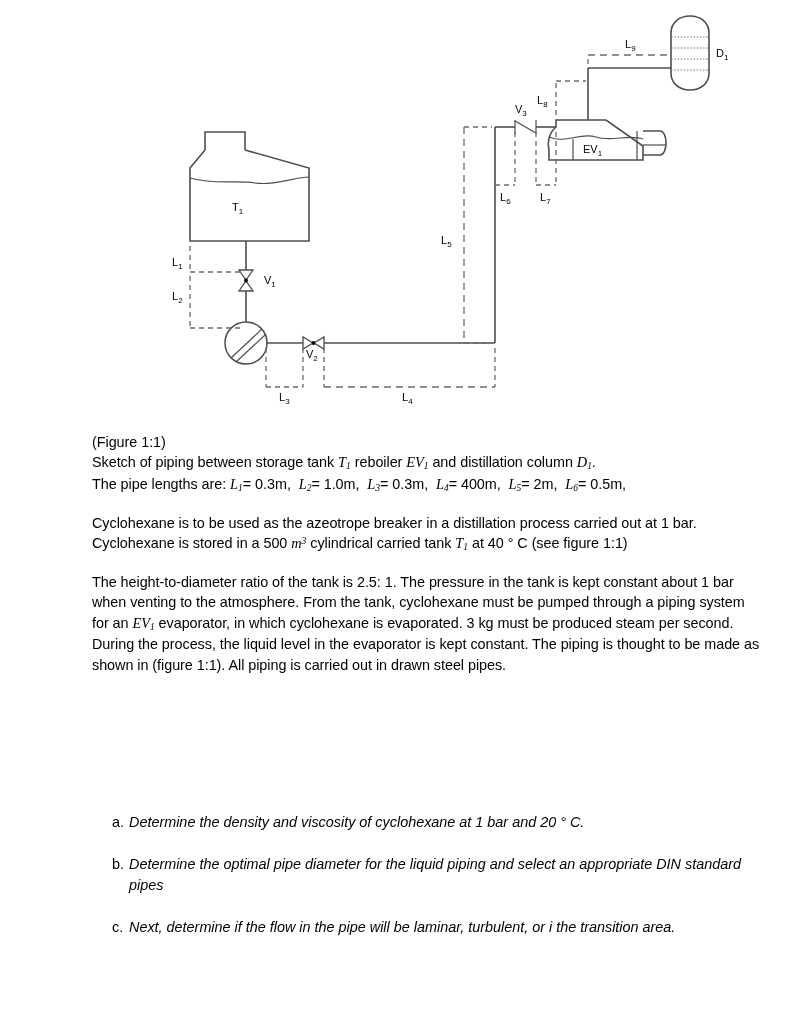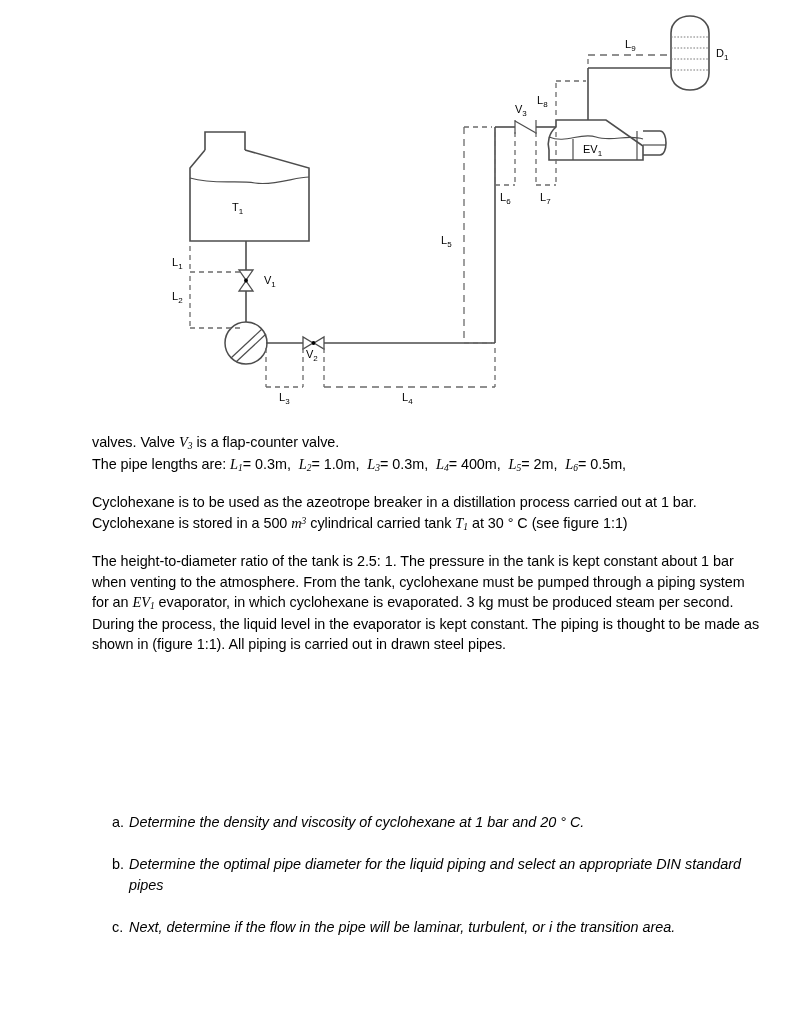--- a/index.html
+++ b/index.html
@@ -225,30 +225,31 @@
       <g>
         <line class="dimS" x1="588" y1="64" x2="588" y2="55"></line>
         <line class="dim" x1="588" y1="55" x2="669" y2="55"></line>
       </g>
       <text class="lbl" x="625" y="48">L<tspan class="sub" dy="3">9</tspan></text>
     </svg>
   </div>
 
   <div id="text-body">
 
-
-
-
-    <p class="para"><span>valves. Valve </span><span class="italic">V</span><span class="sb">3</span><span> is a flap-counter valve.</span></p>
+    <p class="para"><span>(Figure 1:1)</span></p>
+
+    <p class="para"><span>Sketch of piping between storage tank </span><span class="italic">T</span><span class="sb">1</span><span> reboiler </span><span class="italic">EV</span><span class="sb">1</span><span> and distillation column </span><span class="italic">D</span><span class="sb">1</span><span>.</span></p>
+
+
 
     <p class="para"><span> The pipe lengths are: </span><span id="len1"><span class="italic">L</span><span class="sb">1</span><span>= 0.3m,&nbsp;&nbsp;</span><span class="italic">L</span><span class="sb">2</span><span>= 1.0m,&nbsp;&nbsp;</span><span class="italic">L</span><span class="sb">3</span><span>= 0.3m,&nbsp;&nbsp;</span><span class="italic">L</span><span class="sb">4</span><span>= 400m,&nbsp;&nbsp;</span><span class="italic">L</span><span class="sb">5</span><span>= 2m,&nbsp;&nbsp;</span><span class="italic">L</span><span class="sb">6</span><span>= 0.5m,</span></span></p>
 
     <div class="blockgap"></div>
 
-    <p class="para"><span>Cyclohexane is to be used as the azeotrope breaker in a distillation process carried out at 1 bar. Cyclohexane is stored in a 500 </span><span class="italic">m</span><span class="sp">3</span><span> cylindrical carried tank </span><span class="italic">T</span><span class="sb">1</span><span> at 30 ° C (see figure 1:1)</span></p>
+    <p class="para"><span>Cyclohexane is to be used as the azeotrope breaker in a distillation process carried out at 1 bar. Cyclohexane is stored in a 500 </span><span class="italic">m</span><span class="sp">3</span><span> cylindrical carried tank </span><span class="italic">T</span><span class="sb">1</span><span> at 40 ° C (see figure 1:1)</span></p>
 
     <div class="blockgap"></div>
 
     <p class="para"><span>The height-to-diameter ratio of the tank is 2.5: 1. The pressure in the tank is kept constant about 1 bar when venting to the atmosphere. From the tank, cyclohexane must be pumped through a piping system for an </span><span class="italic">EV</span><span class="sb">1</span><span> evaporator, in which cyclohexane is evaporated. 3 kg must be produced steam per second. During the process, the liquid level in the evaporator is kept constant. The piping is thought to be made as shown in (figure 1:1). All piping is carried out in drawn steel pipes.</span></p>
   </div>
 
   <div id="qlist">
     <div class="qrow">
       <div class="qmark">a.</div>
       <div class="qtext">Determine the density and viscosity of cyclohexane at 1 bar and 20 ° C.</div>

